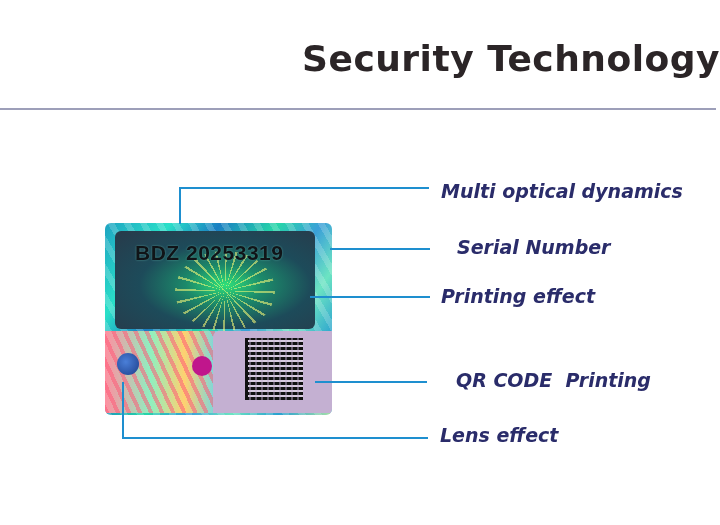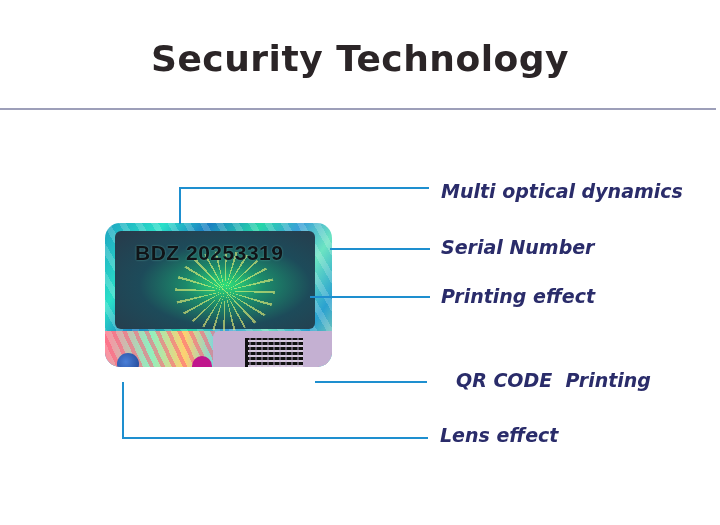--- a/index.html
+++ b/index.html
@@ -1,23 +1,23 @@
 <!DOCTYPE html>
 <html><head>
 <meta charset="utf-8">
 <style>
   html, body { margin: 0; padding: 0; background: #ffffff; }
   body { width: 720px; height: 525px; position: relative; overflow: hidden;
          font-family: "DejaVu Sans", sans-serif; }
-  .title { position: absolute; top: 38px; left: 0; width: 720px; text-align: center;
+  .title { position: absolute; top: 38px; left: 0; width: 720px; text-align: right;
            font-size: 36px; font-weight: bold; color: #2b2527; letter-spacing: 0.5px; }
   .divider { position: absolute; top: 108px; left: 0; width: 716px; height: 2px; background: #9d9fb9; }
 
-  .hologram { position: absolute; left: 105px; top: 223px; width: 227px; height: 144px;
-              border-radius: 15px; overflow: hidden;
+  .hologram { position: absolute; left: 105px; top: 223px; width: 227px; height: 192px;
+              border-radius: 6px; overflow: hidden;
               background: linear-gradient(125deg, #1ea3c2 0%, #2ae0c8 18%, #1a7fc2 32%, #26d6a8 48%, #3ba0d8 60%, #6ce4c2 72%, #2aa1d0 85%, #a9e0a8 100%); }
   .holo-shine { position: absolute; inset: 0;
                 background: repeating-linear-gradient(60deg, rgba(255,255,255,0.18) 0 6px, rgba(255,255,255,0) 6px 14px); }
   .holo-panel { position: absolute; left: 10px; top: 8px; width: 200px; height: 98px;
                 background: radial-gradient(ellipse at 55% 55%, #2fe07a 0%, #1c8a6a 25%, #1d4b5a 55%, #283a4a 100%);
                 border-radius: 6px; }
   .holo-rays { position: absolute; left: 60px; top: 20px; width: 100px; height: 80px;
                background: repeating-conic-gradient(from 0deg at 50% 50%, rgba(255,255,120,0.55) 0 3deg, rgba(0,0,0,0) 3deg 15deg);
                border-radius: 50%; }
   .serial { position: absolute; left: 20px; top: 10px; font-family: "Liberation Sans", sans-serif;
@@ -62,21 +62,21 @@
   <div class="dot-magenta"></div>
   <div class="qr-area"></div>
   <div class="qr"></div>
 </div>
 
 <div class="line" style="left:179px; top:187px; width:2px; height:37px;"></div>
 <div class="line" style="left:179px; top:187px; width:250px; height:2px;"></div>
 <div class="label" style="left:441px; top:180px;">Multi optical dynamics</div>
 
 <div class="line" style="left:330px; top:248px; width:100px; height:2px;"></div>
-<div class="label" style="left:441px; top:236px;">Serial Number</div>
+<div class="label" style="left:457px; top:236px;">Serial Number</div>
 
 <div class="line" style="left:310px; top:296px; width:120px; height:2px;"></div>
 <div class="label" style="left:441px; top:285px;">Printing effect</div>
 
 <div class="line" style="left:315px; top:381px; width:112px; height:2px;"></div>
 <div class="label" style="left:456px; top:369px; white-space:pre;">QR CODE  Printing</div>
 
 <div class="line" style="left:122px; top:382px; width:2px; height:56px;"></div>
 <div class="line" style="left:122px; top:437px; width:306px; height:2px;"></div>
 <div class="label" style="left:440px; top:424px;">Lens effect</div>

